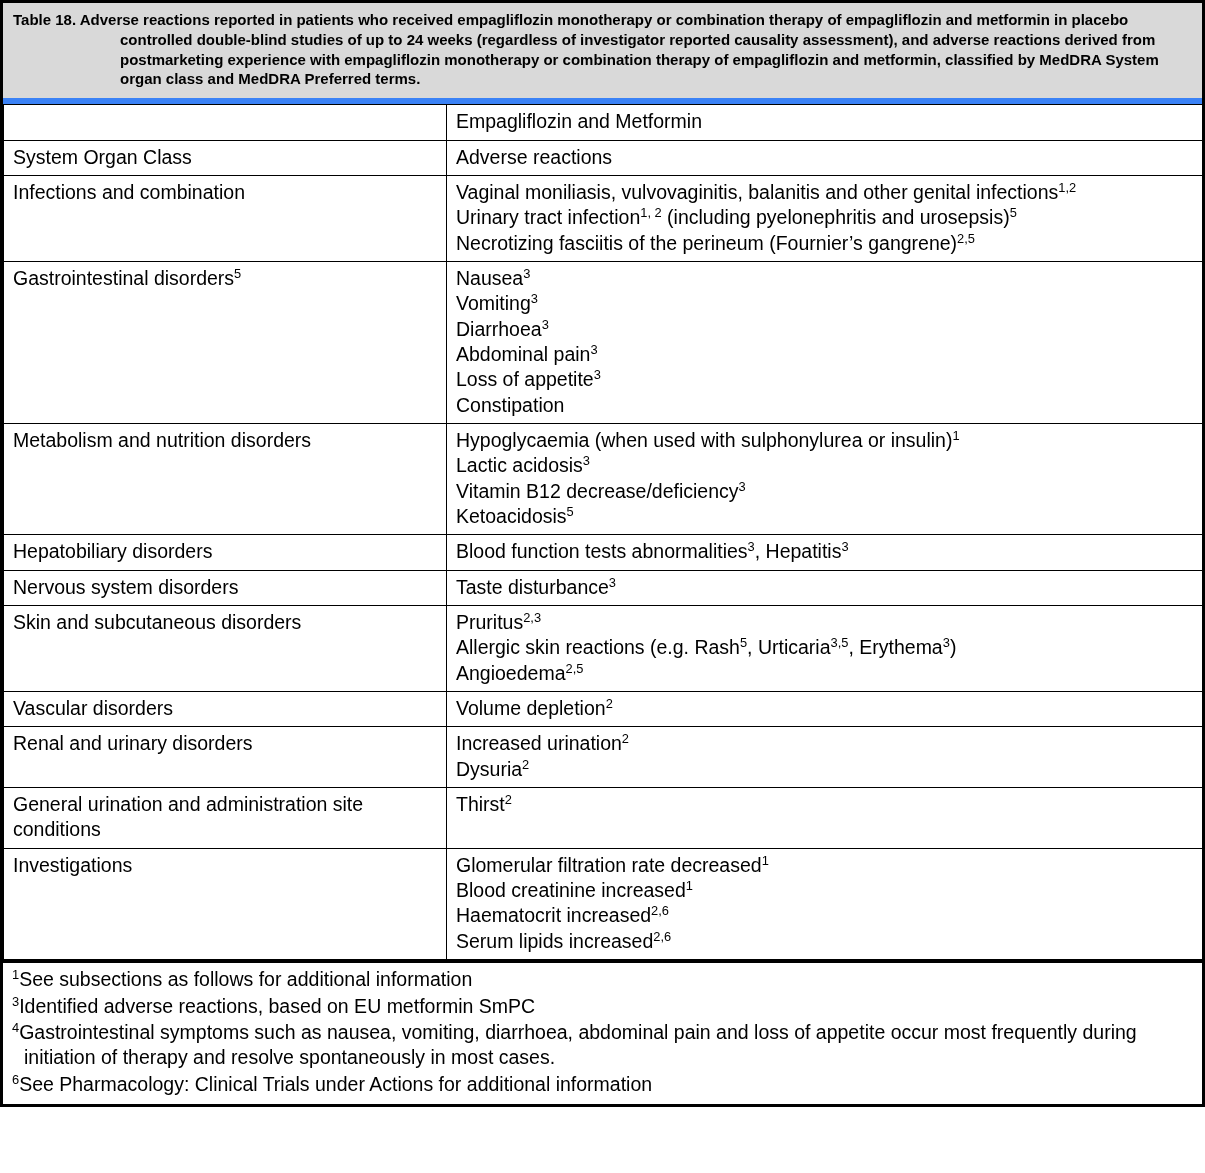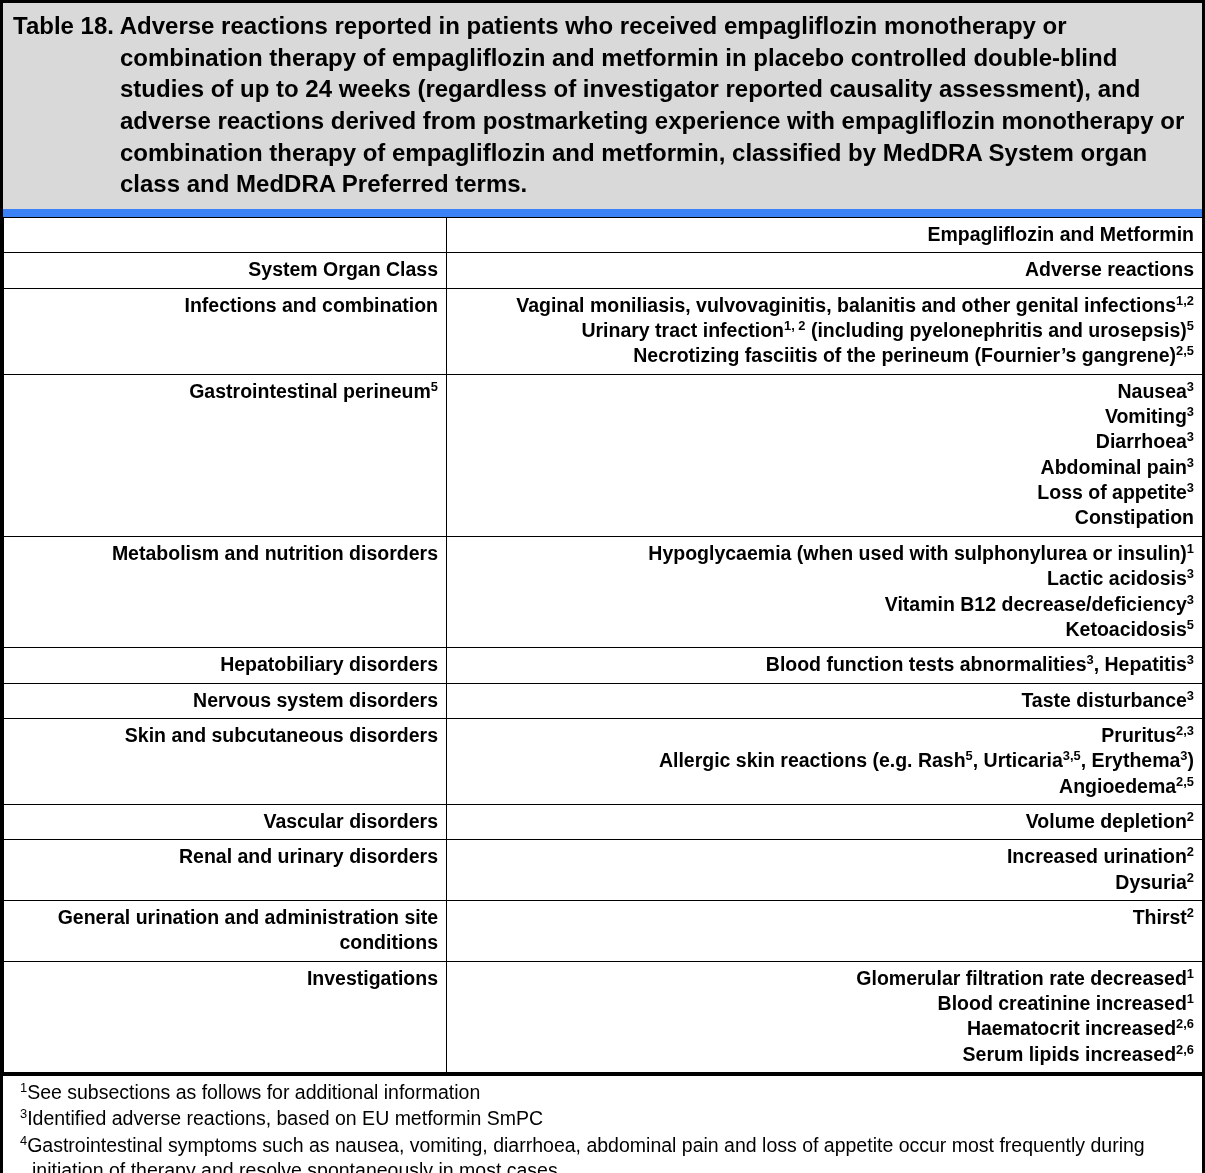--- a/index.html
+++ b/index.html
@@ -15,24 +15,24 @@
   #table-figure {
     width: 1205px;
     box-sizing: border-box;
     border: 3px solid #000000;
     background: #ffffff;
   }
 
   
   .caption {
     background: #d9d9d9;
-    border-bottom: 8px solid #3b82f6;
+    border-bottom: 6px solid #3b82f6;
     padding: 7px 10px 9px 10px;
     font-weight: bold;
-    font-size: 24px;
+    font-size: 15px;
     line-height: 1.32;
     box-sizing: border-box;
   }
   .caption-body {
     padding-left: 107px;
     text-indent: -107px;
   }
 
   
   .tbl {
@@ -42,22 +42,22 @@
     font-size: 19.5px;
   }
   .tbl col.c-soc { width: 443px; }
   .tbl col.c-ar  { width: 756px; }
 
   .tbl td, .tbl th {
     border: 1.6px solid #000000;
     vertical-align: top;
     padding: 4px 8px 5px 9px;
     line-height: 1.30;
-    font-weight: bold;
-    text-align: right;
+    font-weight: normal;
+    text-align: left;
     box-sizing: border-box;
   }
 
   .hdr-cell {
     text-align: center;
     font-weight: bold;
   }
   .hdr-blank { border-right: 1.6px solid #000000; }
 
   .cell-line { display: block; white-space: normal; }
@@ -73,21 +73,21 @@
     border-top: 3px solid #000000;
     padding: 4px 10px 6px 9px;
     font-size: 19.5px;
     line-height: 1.30;
     background: #ffffff;
   }
   .fn {
     display: block;
     padding-left: 12px;
     text-indent: -12px;
-    margin: 0 0 1px 8px;
+    margin: 0 0 1px 0;
   }
 </style>
 </head>
 <body>
 
 <div id="table-figure">
 
   <div class="caption">
     <div class="caption-body">
       <span>Table 18.</span>
@@ -113,21 +113,21 @@
     <tbody id="table-body">
         <tr>
           <td><span>Infections and combination</span></td>
           <td>
             <span class="cell-line"><span>Vaginal moniliasis, vulvovaginitis, balanitis and other genital infections</span><sup>1,2</sup></span>
             <span class="cell-line"><span>Urinary tract infection</span><sup>1, 2</sup><span> (including pyelonephritis and urosepsis)</span><sup>5</sup></span>
             <span class="cell-line"><span>Necrotizing fasciitis of the perineum (Fournier’s gangrene)</span><sup>2,5</sup></span>
           </td>
         </tr>
         <tr>
-          <td><span>Gastrointestinal perineum</span><sup>5</sup></td>
+          <td><span>Gastrointestinal disorders</span><sup>5</sup></td>
           <td>
             <span class="cell-line"><span>Nausea</span><sup>3</sup></span>
             <span class="cell-line"><span>Vomiting</span><sup>3</sup></span>
             <span class="cell-line"><span>Diarrhoea</span><sup>3</sup></span>
             <span class="cell-line"><span>Abdominal pain</span><sup>3</sup></span>
             <span class="cell-line"><span>Loss of appetite</span><sup>3</sup></span>
             <span class="cell-line"><span>Constipation</span></span>
           </td>
         </tr>
         <tr>

